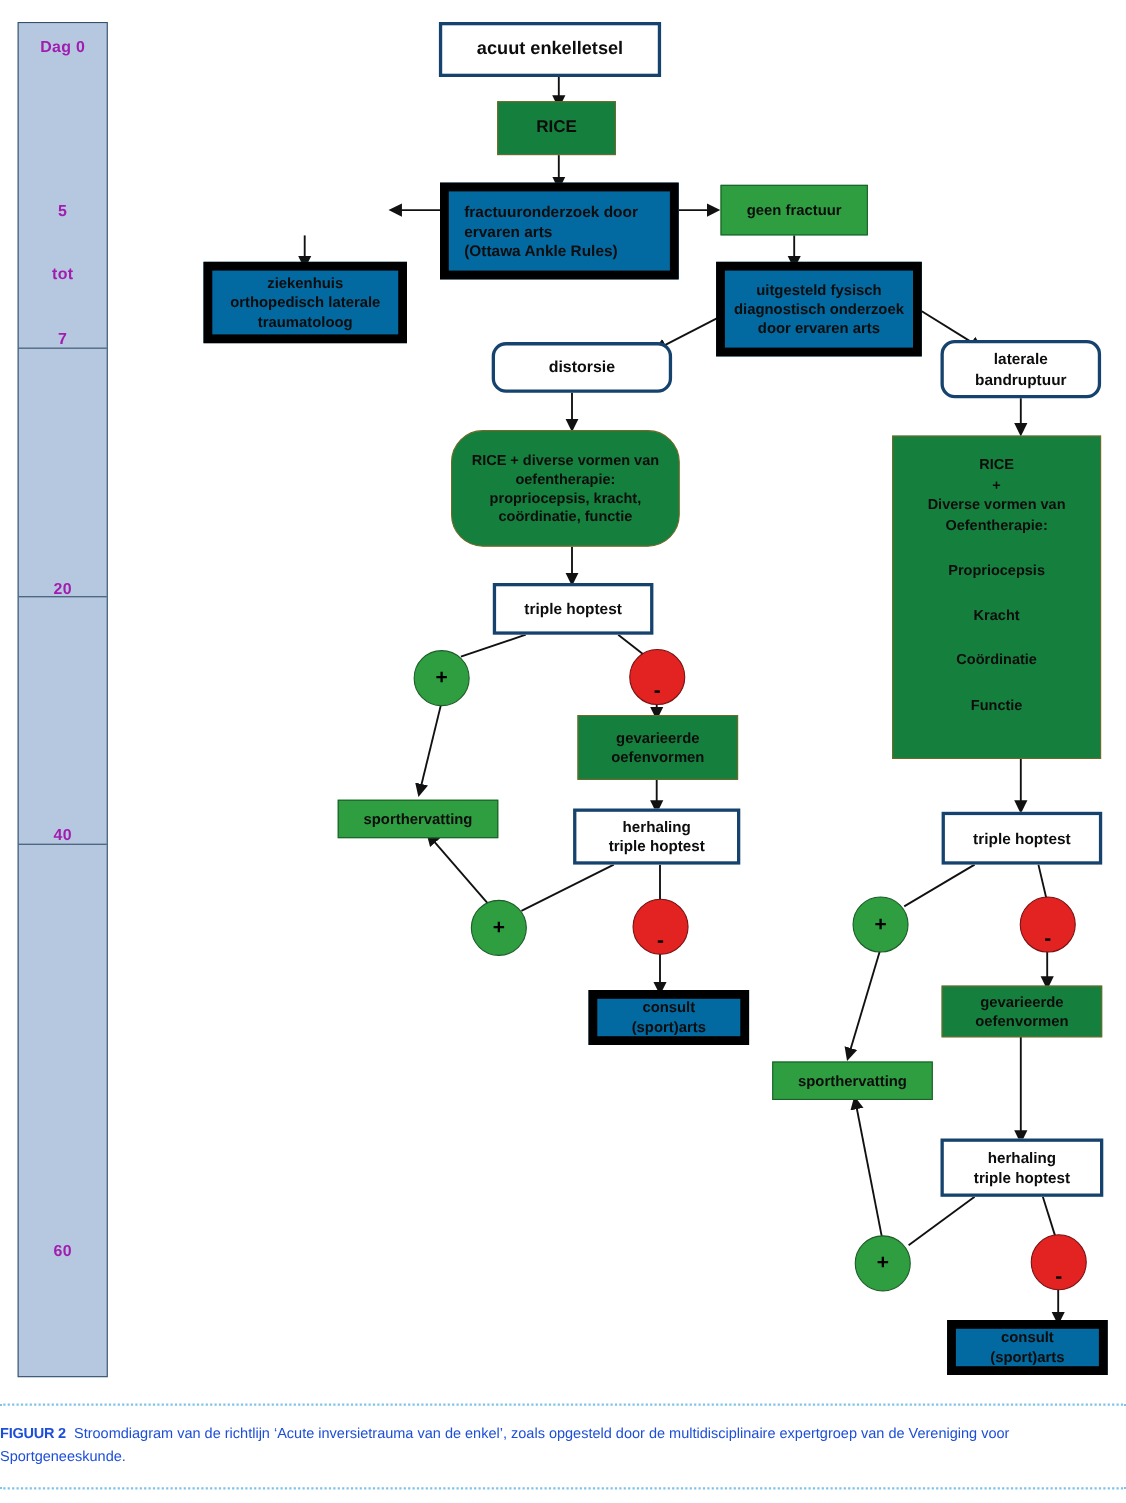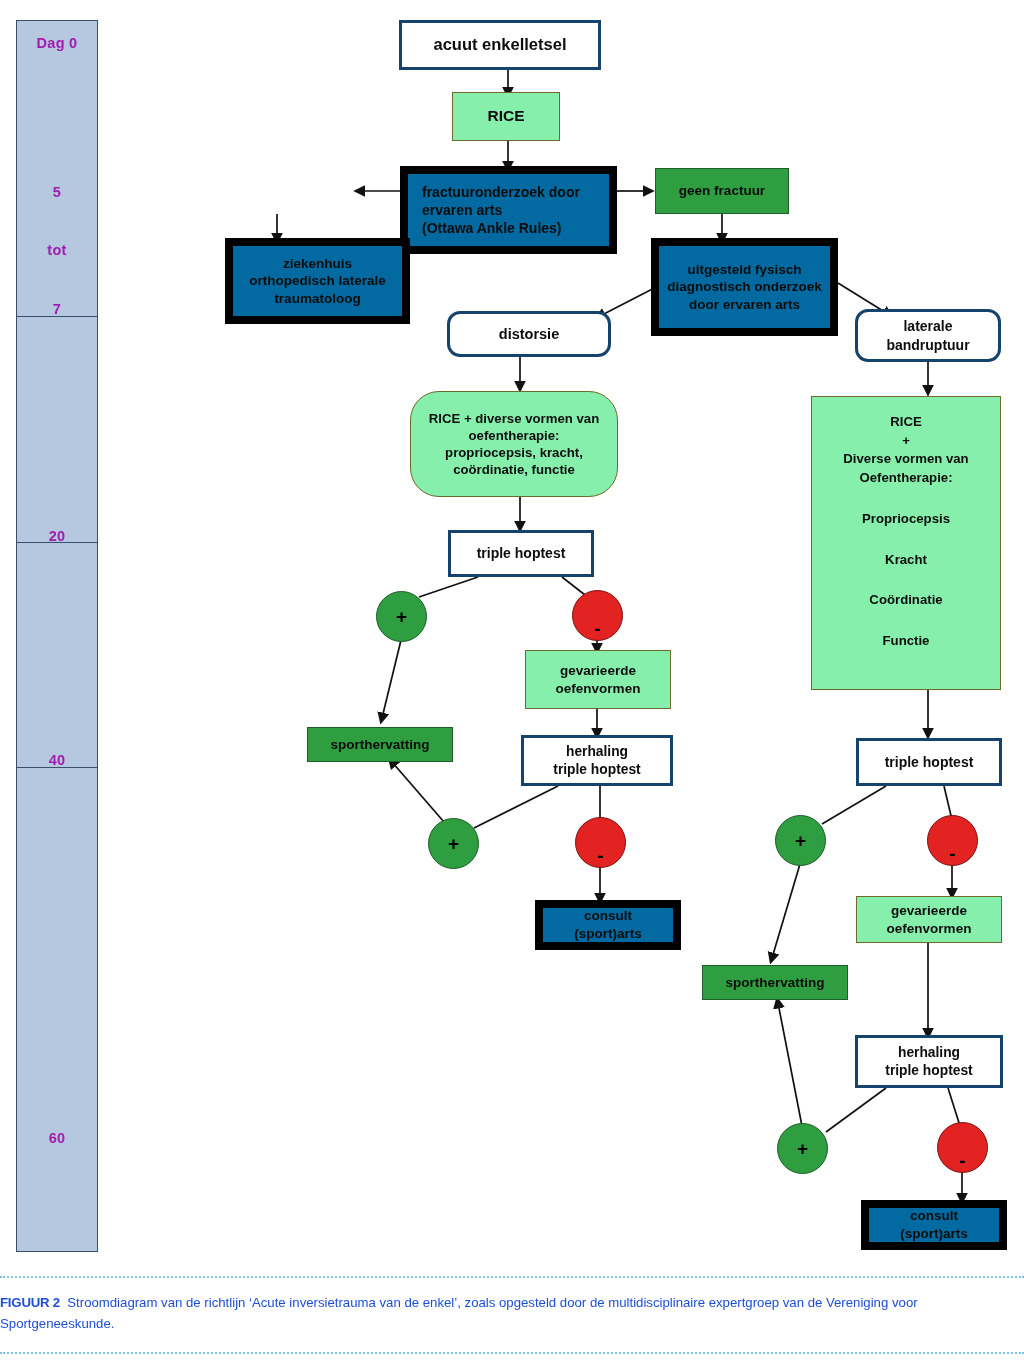--- a/index.html
+++ b/index.html
@@ -18,21 +18,21 @@
           font-size:14.5px;font-weight:bold;color:#a21caf;letter-spacing:.3px;}
 
   
   .node{position:absolute;box-sizing:border-box;display:flex;
         flex-direction:column;align-items:center;justify-content:center;
         text-align:center;font-weight:bold;color:#0d0d0d;line-height:1.30;}
   .node span{display:block;white-space:nowrap;}
 
   .n-white  {background:#ffffff;border:3px solid #16436d;}
   .n-round  {background:#ffffff;border:3px solid #16436d;border-radius:13px;}
-  .n-yellow {background:#86efac;border:1.5px solid #6d6a2a;}
+  .n-yellow {background:#15803d;border:1.5px solid #6d6a2a;}
   .n-green  {background:#2e9e41;border:1.5px solid #1d5f28;}
   .n-red    {background:#e32222;border:1.5px solid #7d1212;}
   .n-lblue  {background:#0369a1;border:8px solid #000000;}
 
   
   .circ{position:absolute;border-radius:50%;box-sizing:border-box;
         display:flex;align-items:center;justify-content:center;
         font-weight:bold;color:#000;}
   .c-green{background:#2e9e41;border:1.5px solid #1c5c27;}
   .c-red  {background:#e32222;border:1.5px solid #7a1111;}
@@ -152,27 +152,27 @@
     <span>fractuuronderzoek door</span>
     <span>ervaren arts</span>
     <span>(Ottawa Ankle Rules)</span>
   </div>
 
 
   <div class="node n-green" style="left:655px;top:168px;width:134px;height:46px;font-size:13.5px;">
     <span>geen fractuur</span>
   </div>
 
-  <div class="node n-lblue" style="left:185px;top:238px;width:185px;height:86px;font-size:13.5px;margin-left:40px;">
+  <div class="node n-lblue" style="left:185px;top:238px;width:185px;height:74px;font-size:13.5px;">
     <span>ziekenhuis</span>
     <span>orthopedisch laterale</span>
     <span>traumatoloog</span>
   </div>
 
-  <div class="node n-lblue" style="left:651px;top:238px;width:187px;height:98px;font-size:13.5px;">
+  <div class="node n-lblue" style="left:651px;top:238px;width:187px;height:86px;font-size:13.5px;">
     <span>uitgesteld fysisch</span>
     <span>diagnostisch onderzoek</span>
     <span>door ervaren arts</span>
   </div>
 
   <div class="node n-round" style="left:447px;top:311px;width:164px;height:46px;font-size:14.5px;">
     <span>distorsie</span>
   </div>
 
   <div class="node n-round" style="left:855px;top:309px;width:146px;height:53px;font-size:14px;">

